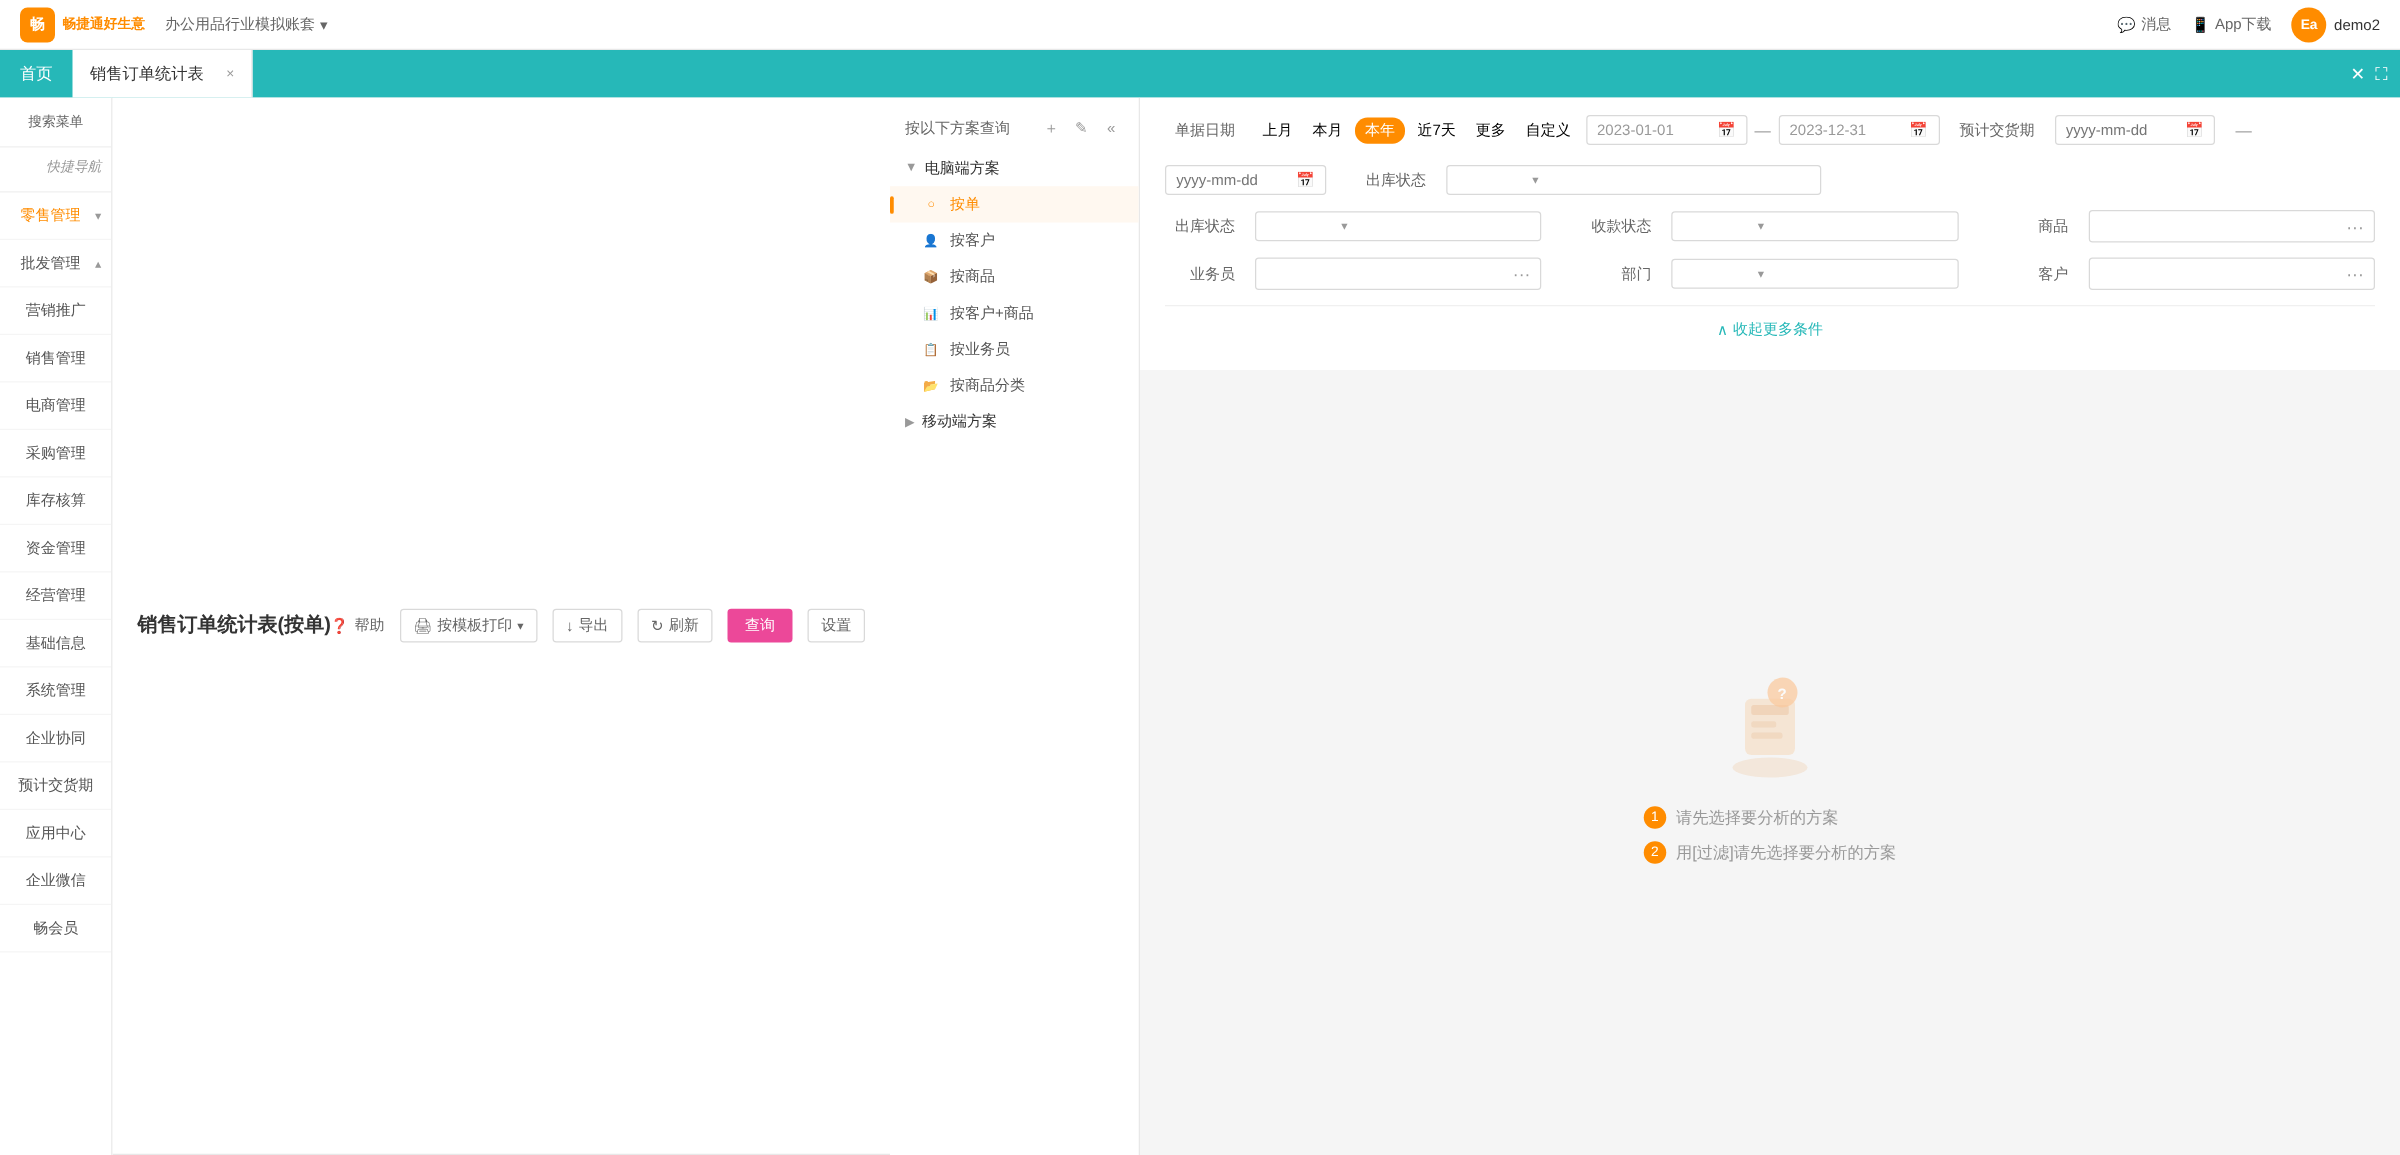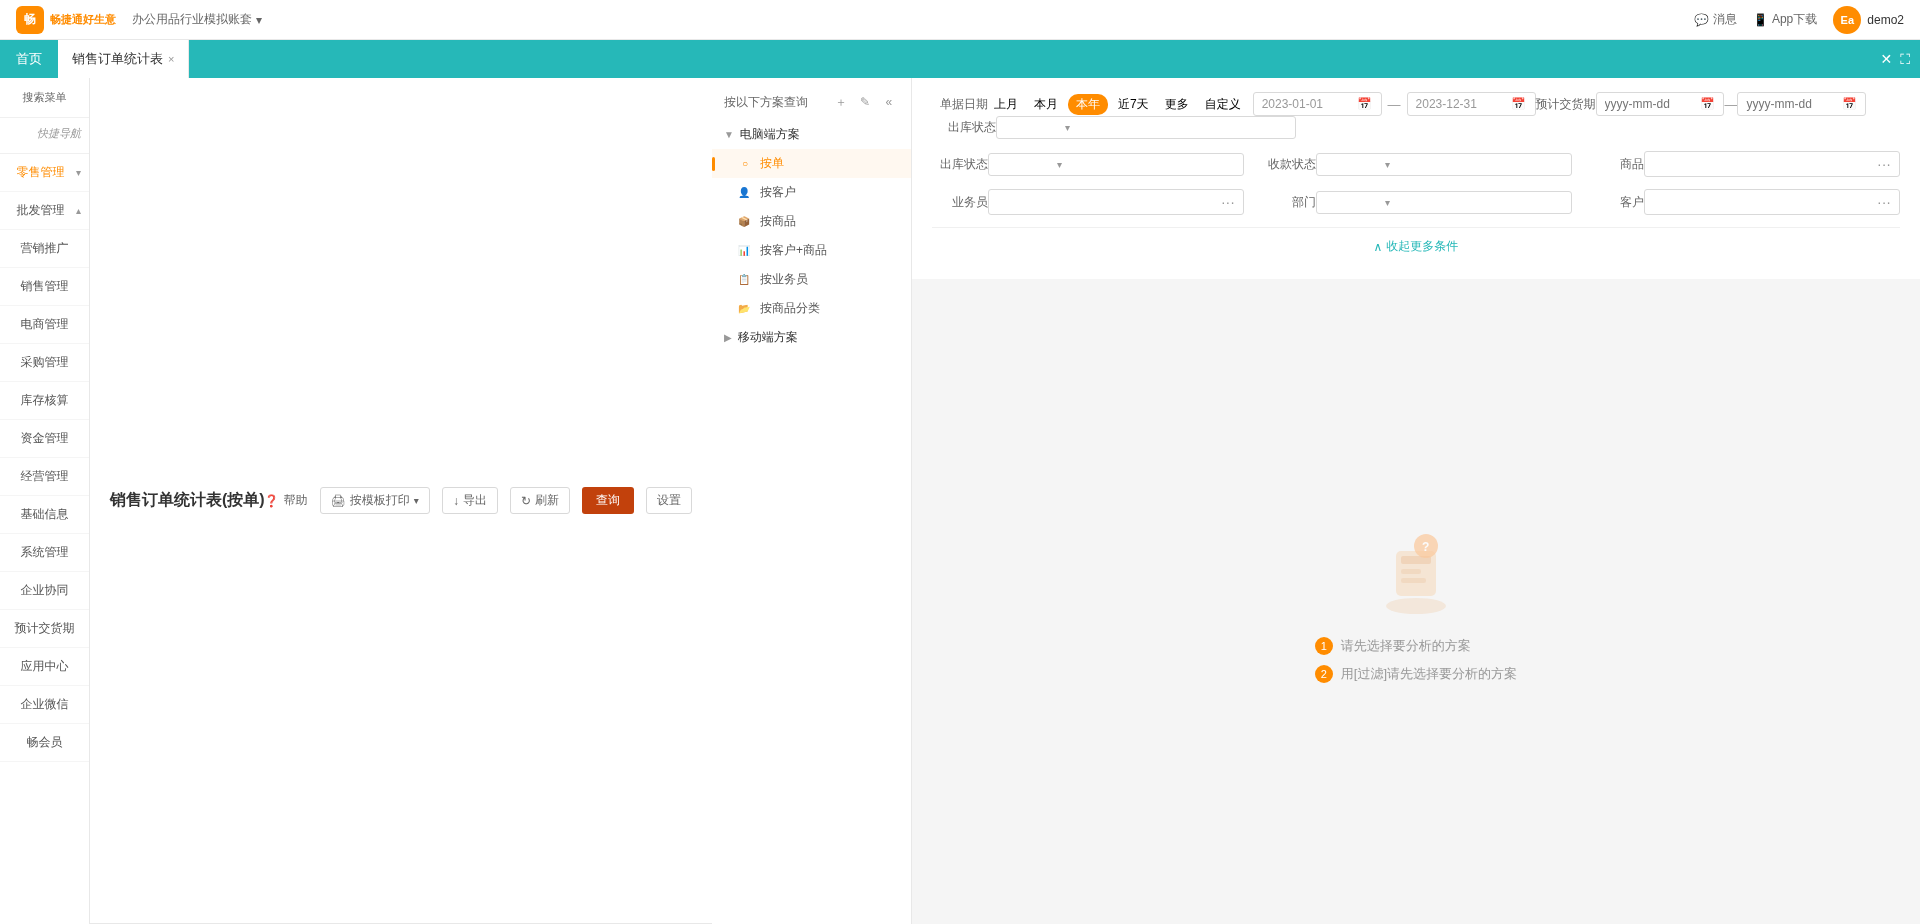--- a/index.html
+++ b/index.html
@@ -13,21 +13,21 @@
     .logo-text { font-size: 11px; color: #ff8c00; font-weight: bold; line-height: 1.2; }
     .app-selector { display: flex; align-items: center; gap: 4px; font-size: 12px; color: #666; cursor: pointer; padding: 2px 6px; border-radius: 3px; }
     .topbar-right { display: flex; align-items: center; gap: 16px; }
     .topbar-action { display: flex; align-items: center; gap: 4px; font-size: 12px; color: #666; cursor: pointer; }
     .user-avatar { width: 28px; height: 28px; border-radius: 50%; background: #ff8c00; color: #fff; display: flex; align-items: center; justify-content: center; font-size: 11px; font-weight: bold; }
     .user-name { font-size: 12px; color: #333; }
 
     
     .tabbar { background: #26b8b8; height: 38px; display: flex; align-items: stretch; padding: 0; }
     .tab-home { display: flex; align-items: center; padding: 0 16px; color: #fff; font-size: 13px; cursor: pointer; }
-    .tab-item { display: flex; align-items: center; background: #fff; padding: 0 14px; font-size: 13px; color: #333; gap: 5px; cursor: pointer; border-right: 1px solid #e8e8e8; }
+    .tab-item { display: flex; align-items: center; background: #fff; padding: 0 14px; font-size: 13px; color: #333; gap: 18px; cursor: pointer; border-right: 1px solid #e8e8e8; }
     .tab-item .tab-close { color: #999; font-size: 11px; cursor: pointer; }
     .tabbar-actions { margin-left: auto; display: flex; align-items: center; padding: 0 10px; gap: 8px; }
     .tabbar-action-btn { color: #fff; cursor: pointer; font-size: 14px; }
 
     
     .main-layout { display: flex; flex: 1; overflow: hidden; }
 
     
     .sidebar { width: 90px; background: #fff; border-right: 1px solid #e8e8e8; display: flex; flex-direction: column; overflow-y: auto; }
     .sidebar-search { padding: 8px; border-bottom: 1px solid #f0f0f0; }
@@ -41,23 +41,23 @@
     .sidebar-item .arrow { font-size: 10px; color: #999; }
 
     
     .content { flex: 1; display: flex; flex-direction: row; overflow: hidden; background: #f5f5f5; }
 
     
     .page-header { background: #fff; padding: 12px 20px 0; border-bottom: 1px solid #e8e8e8; display: flex; align-items: center; justify-content: space-between; }
     .page-title { font-size: 16px; font-weight: bold; color: #333; padding-bottom: 12px; }
     .page-header-actions { display: flex; align-items: center; gap: 12px; padding-bottom: 12px; }
     .header-action-btn { display: flex; align-items: center; gap: 4px; font-size: 12px; color: #666; cursor: pointer; }
-    .header-action-btn.orange-btn { background: #c2410c; color: #fff; padding: 5px 14px; border-radius: 3px; }
+    .header-action-btn.orange-btn { background: #ec4899; color: #fff; padding: 5px 14px; border-radius: 3px; }
     .header-action-btn.border-btn { border: 1px solid #d9d9d9; padding: 4px 10px; border-radius: 3px; }
-    .filter-row { display: flex; align-items: center; margin-bottom: 12px; flex-wrap: wrap; }
+    .filter-row { display: flex; align-items: center; gap: 16px; margin-bottom: 12px; flex-wrap: wrap; }
     .filter-row:last-child { margin-bottom: 0; }
     .filter-label { font-size: 12px; color: #666; white-space: nowrap; min-width: 56px; text-align: right; }
     .filter-date-area { display: flex; align-items: center; gap: 6px; }
     .date-buttons { display: flex; gap: 4px; align-items: center; }
     .date-btn { font-size: 12px; color: #000000; cursor: pointer; padding: 2px 6px; border-radius: 3px; }
     .date-btn.active { background: #ff8c00; color: #fff; border-radius: 10px; padding: 2px 8px; }
     .date-input-wrap { display: flex; align-items: center; gap: 6px; border: 1px solid #d9d9d9; border-radius: 3px; padding: 4px 8px; background: #fff; }
     .date-input { border: none; outline: none; font-size: 12px; color: #999; width: 90px; }
     .date-range-sep { color: #999; }
     .filter-select { display: flex; align-items: center; border: 1px solid #d9d9d9; border-radius: 3px; padding: 5px 8px; background: #fff; gap: 60px; cursor: pointer; min-width: 160px; font-size: 12px; color: #999; }

